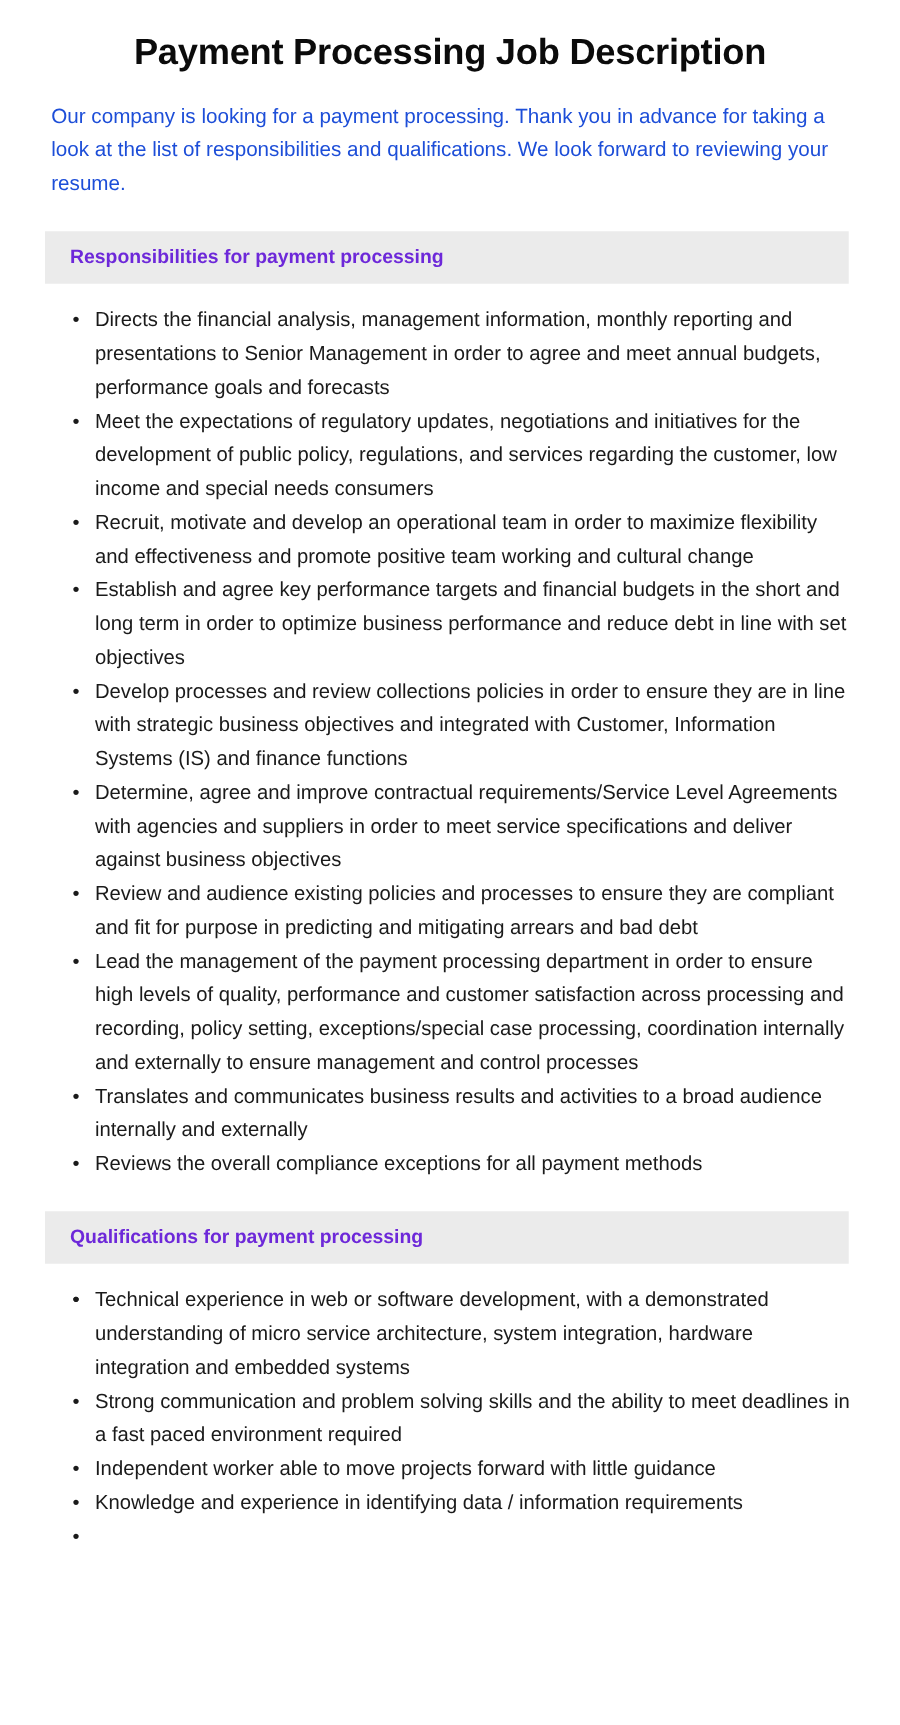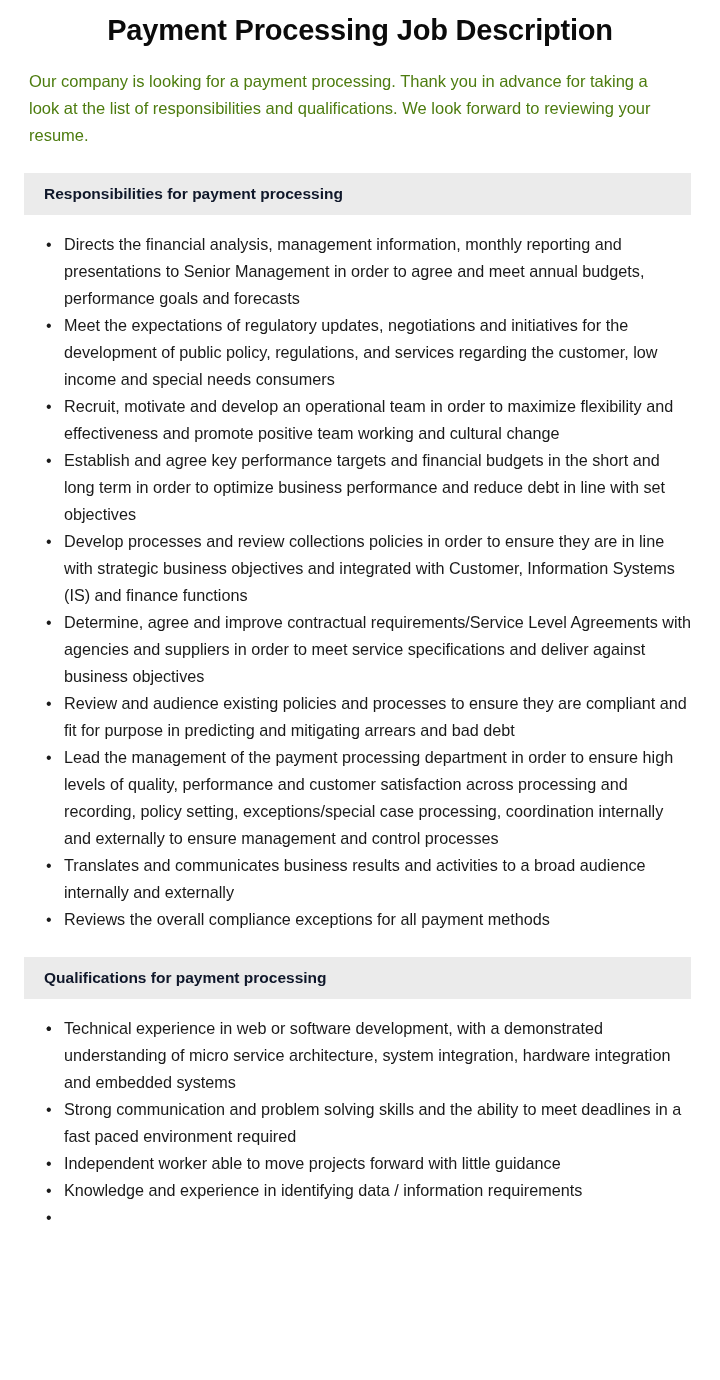--- a/index.html
+++ b/index.html
@@ -10,51 +10,51 @@
   }
   body {
     width: 720px;
     min-height: 1380px;
     font-family: "Liberation Sans", "DejaVu Sans", sans-serif;
     color: #1a1a1a;
     -webkit-font-smoothing: antialiased;
   }
   .page {
     width: 720px;
-    padding: 4px;
+    padding: 16px;
     position: relative;
   }
   .doc-title {
     font-size: 29px;
     font-weight: bold;
     text-align: center;
     color: #0b0b0b;
     letter-spacing: -0.2px;
     margin: 0;
     padding: 6px 20px 0 20px;
     line-height: 40px;
   }
   .intro {
     font-size: 16.5px;
     line-height: 27px;
-    color: #4d7c0f;
+    color: #1d4ed8;
     margin: 0;
     padding: 18px 24px 0 25px;
     max-width: 700px;
   }
   .section {
     margin-top: 24px;
   }
   .section-header {
     background: #ebebeb;
     margin: 0 25px 0 20px;
     padding: 10px 0 11px 20px;
     font-size: 15.5px;
     font-weight: bold;
-    color: #0f172a;
+    color: #6d28d9;
     line-height: 21px;
   }
   ul.bullets {
     list-style: none;
     margin: 0;
     padding: 16px 22px 0 0;
   }
   ul.bullets li {
     position: relative;
     font-size: 16.2px;

